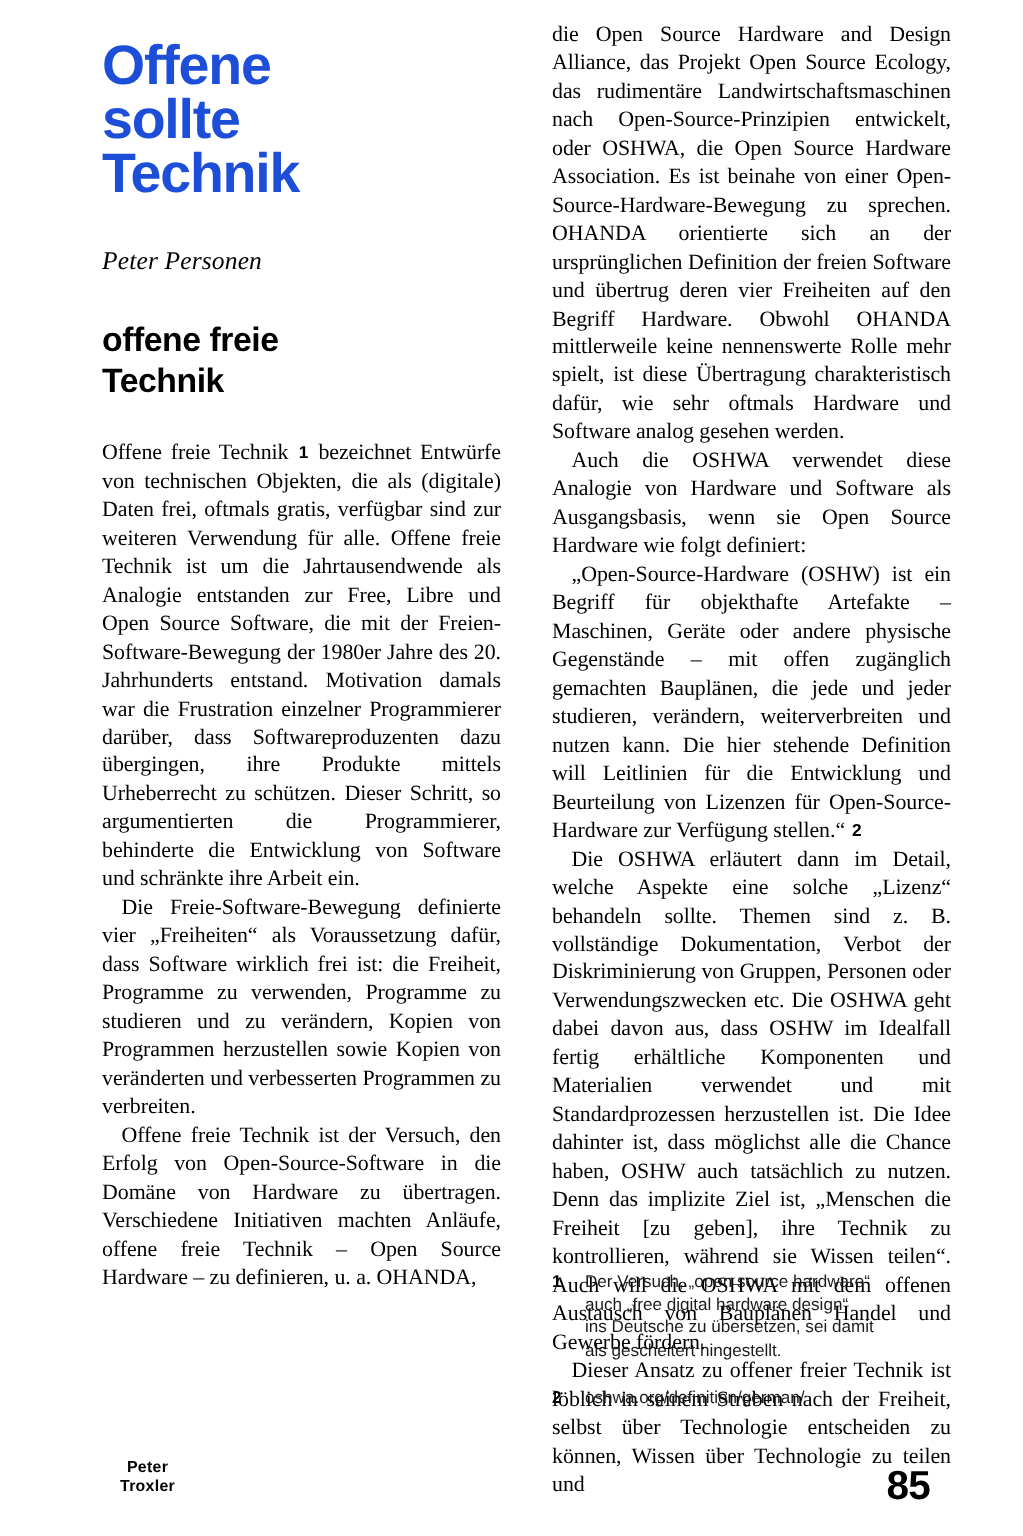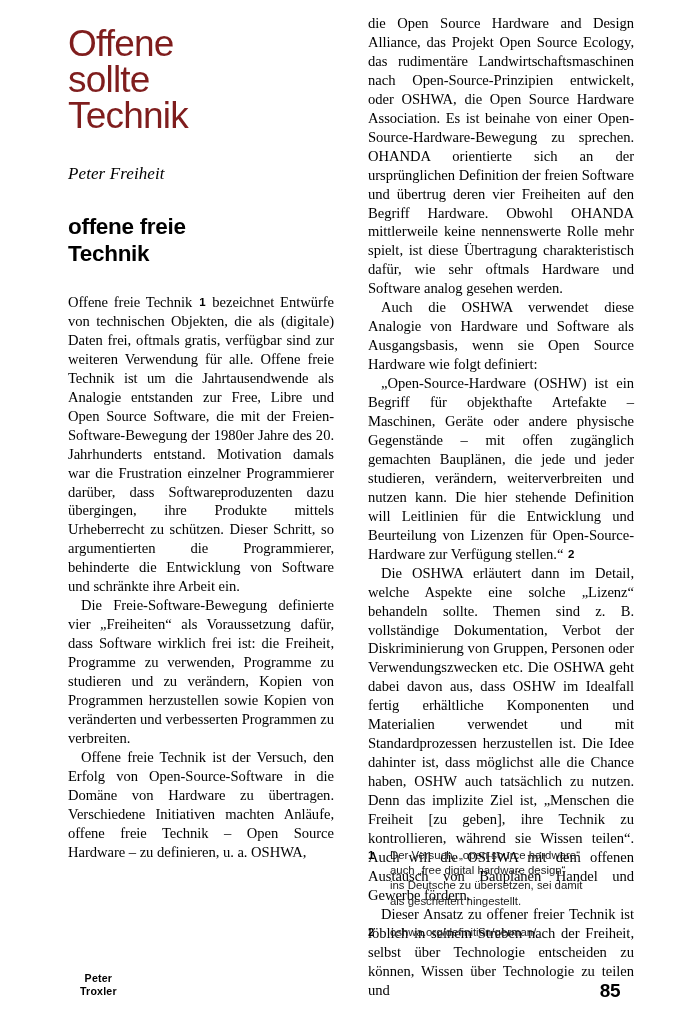--- a/index.html
+++ b/index.html
@@ -31,27 +31,27 @@
     position: absolute;
     top: 14px;
     width: 266px;
   }
   .col-left  { left: 68px; }
   .col-right { left: 368px; }
 
   
   .display-title {
     font-family: "Liberation Sans", "DejaVu Sans", sans-serif;
-    font-weight: 400;
+    font-weight: 700;
     font-size: 37px;
     line-height: 36px;
     letter-spacing: -0.8px;
     margin: 0 0 0 0;
     padding-top: 12px;
-    color: #7f1d1d;
+    color: #1d4ed8;
   }
   .display-title .ln { display: block; }
 
   .author {
     font-family: "Liberation Serif", "DejaVu Serif", serif;
     font-style: italic;
     font-size: 17px;
     line-height: 20px;
     margin: 30px 0 0 0;
     letter-spacing: 0.1px;
@@ -125,50 +125,50 @@
     text-align: center;
   }
   .footer-author .ln { display: block; }
 
   .folio {
     position: absolute;
     right: 62px;
     top: 976px;
     font-family: "Liberation Sans", "DejaVu Sans", sans-serif;
     font-weight: 700;
-    font-size: 19px;
+    font-size: 27px;
     line-height: 29px;
     letter-spacing: -0.5px;
   }
 </style>
 </head>
 <body>
 
 <div class="page">
 
   <div class="col col-left">
 
     <h1 class="display-title">
       <span class="ln">Offene</span>
       <span class="ln">sollte</span>
       <span class="ln">Technik</span>
     </h1>
 
-    <p class="author">Peter Freiheit</p>
+    <p class="author">Peter Personen</p>
 
     <h2 class="section-head">
       <span class="ln">offene freie</span>
       <span class="ln">Technik</span>
     </h2>
 
     <p class="body-text first"><span>Offene freie Technik </span><span class="fn-ref">1</span><span> bezeichnet Entwürfe von technischen Objekten, die als (digitale) Daten frei, oftmals gratis, verfügbar sind zur weiteren Verwendung für alle. Offene freie Technik ist um die Jahrtausendwende als Analogie entstanden zur Free, Libre und Open Source Software, die mit der Freien-Software-Bewegung der 1980er Jahre des 20. Jahrhunderts entstand. Motivation damals war die Frustration einzelner Programmierer darüber, dass Softwareproduzenten dazu übergingen, ihre Produkte mittels Urheberrecht zu schützen. Dieser Schritt, so argumentierten die Programmierer, behinderte die Entwicklung von Software und schränkte ihre Arbeit ein.</span></p>
 
     <p class="body-text indent">Die Freie-Software-Bewegung definierte vier „Freiheiten“ als Voraussetzung dafür, dass Software wirklich frei ist: die Freiheit, Programme zu verwenden, Programme zu studieren und zu verändern, Kopien von Programmen herzustellen sowie Kopien von veränderten und verbesserten Programmen zu verbreiten.</p>
 
-    <p class="body-text indent">Offene freie Technik ist der Versuch, den Erfolg von Open-Source-Software in die Domäne von Hardware zu übertragen. Verschiedene Initiativen machten Anläufe, offene freie Technik – Open Source Hardware – zu definieren, u. a. OSHWA,</p>
+    <p class="body-text indent">Offene freie Technik ist der Versuch, den Erfolg von Open-Source-Software in die Domäne von Hardware zu übertragen. Verschiedene Initiativen machten Anläufe, offene freie Technik – Open Source Hardware – zu definieren, u. a. OHANDA,</p>
   </div>
 
   <div class="col col-right">
 
     <p class="body-text" style="visibility: visible; height: auto; margin: 0px; overflow: visible;">die Open Source Hardware and Design Alliance, das Projekt Open Source Ecology, das rudimentäre Landwirtschaftsmaschinen nach Open-Source-Prinzipien entwickelt, oder OSHWA, die Open Source Hardware Association. Es ist beinahe von einer Open-Source-Hardware-Bewegung zu sprechen. OHANDA orientierte sich an der ursprünglichen Definition der freien Software und übertrug deren vier Freiheiten auf den Begriff Hardware. Obwohl OHANDA mittlerweile keine nennenswerte Rolle mehr spielt, ist diese Übertragung charakteristisch dafür, wie sehr oftmals Hardware und Software analog gesehen werden.</p>
 
     <p class="body-text indent">Auch die OSHWA verwendet diese Analogie von Hardware und Software als Ausgangsbasis, wenn sie Open Source Hardware wie folgt definiert:</p>
 
     <p class="body-text indent"><span>„Open-Source-Hardware (OSHW) ist ein Begriff für objekthafte Artefakte – Maschinen, Geräte oder andere physische Gegenstände – mit offen zugänglich gemachten Bauplänen, die jede und jeder studieren, verändern, weiterverbreiten und nutzen kann. Die hier stehende Definition will Leitlinien für die Entwicklung und Beurteilung von Lizenzen für Open-Source-Hardware zur Verfügung stellen.“ </span><span class="fn-ref">2</span></p>
 

